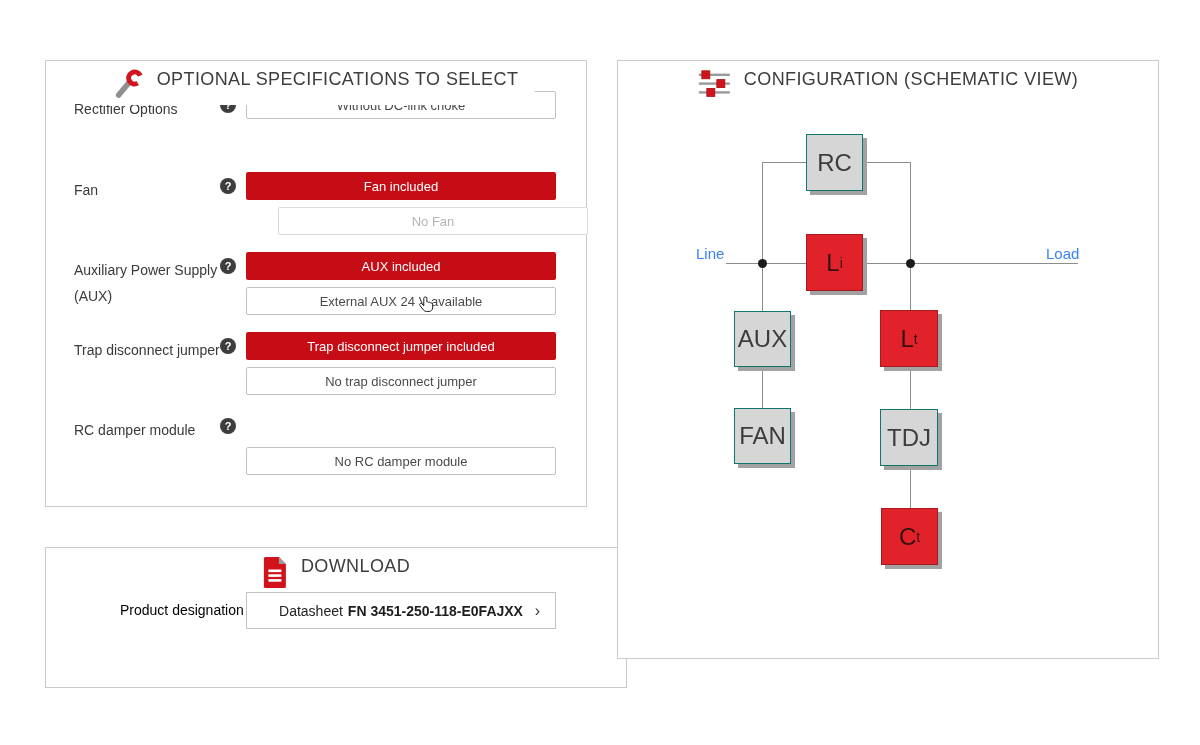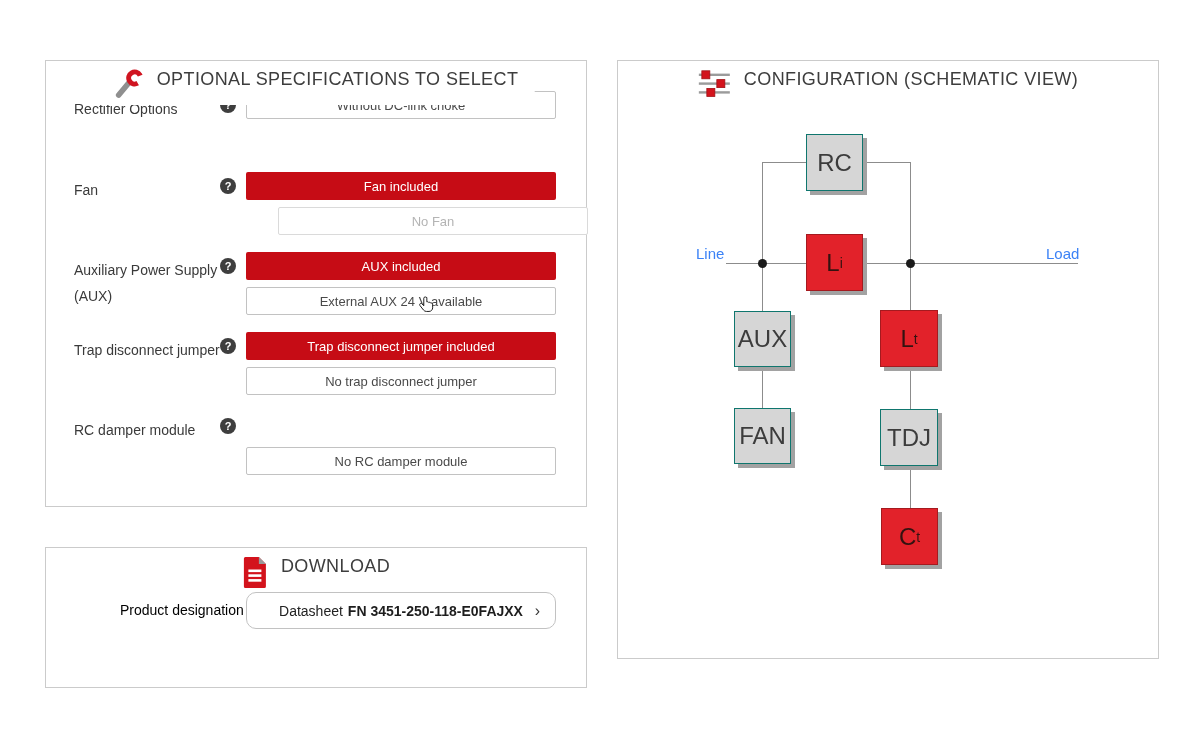--- a/index.html
+++ b/index.html
@@ -2,21 +2,21 @@
 <html><head>
 <meta charset="utf-8">
 <style>
   html,body { margin:0; padding:0; background:#ffffff; }
   .stage {
     position:relative; width:1200px; height:745px; background:#fff;
     font-family:"Liberation Sans", sans-serif; overflow:hidden;
   }
   .panel { position:absolute; border:1px solid #cbcbcb; background:#fff; }
   #spec-panel     { left:45px;  top:60px;  width:540px; height:445px; }
-  #download-panel { left:45px;  top:547px; width:540px; height:139px; }
+  #download-panel { left:45px;  top:547px; width:540px; height:139px;padding-left:40px; }
   #config-panel   { left:617px; top:60px;  width:540px; height:597px; }
 
   .legend {
     position:absolute; top:-18px; left:50%; transform:translateX(-50%);
     background:#fff; padding:0 16px; height:36px;
     display:flex; align-items:flex-start; gap:13px; white-space:nowrap; z-index:5;margin-top:26px;
   }
   .legend-text { font-size:18px; color:#3d3d3d; letter-spacing:0.4px; }
 
   
@@ -38,21 +38,21 @@
   }
   .opt.b1 { top:0; } .opt.b2 { top:35px; }
   .opt.white { background:#fff; border:1px solid #c2c2c2; color:#4a4a4a; }
   .opt.white.muted { color:#b4b4b4; border-color:#dadada;margin-left:32px; }
   .opt.red { background:#c60c15; color:#ffffff; }
 
   
   .dl-label { position:absolute; left:28px; top:54px; font-size:14px; color:#000000;margin-left:46px; }
   .dl-btn {
     position:absolute; left:200px; top:44px; width:310px; height:37px;
-    background:#fff; border:1px solid #c2c2c2; border-radius:10px;
+    background:#fff; border:1px solid #c2c2c2; border-radius:0;
     display:flex; align-items:center; justify-content:center;
     font-size:14px; color:#222; cursor:pointer; box-sizing:border-box;
   }
   .dl-btn .pfx { margin-right:5px; }
   .dl-btn b { font-weight:bold; color:#1d1d1d; }
   .dl-btn .chev { position:absolute; right:15px; font-size:16px; color:#3a3a3a; }
 
   
   .wire { position:absolute; background:#8c8c8c; z-index:1; }
   .dot  { position:absolute; width:9px; height:9px; border-radius:50%; background:#1a1a1a; z-index:3; }

